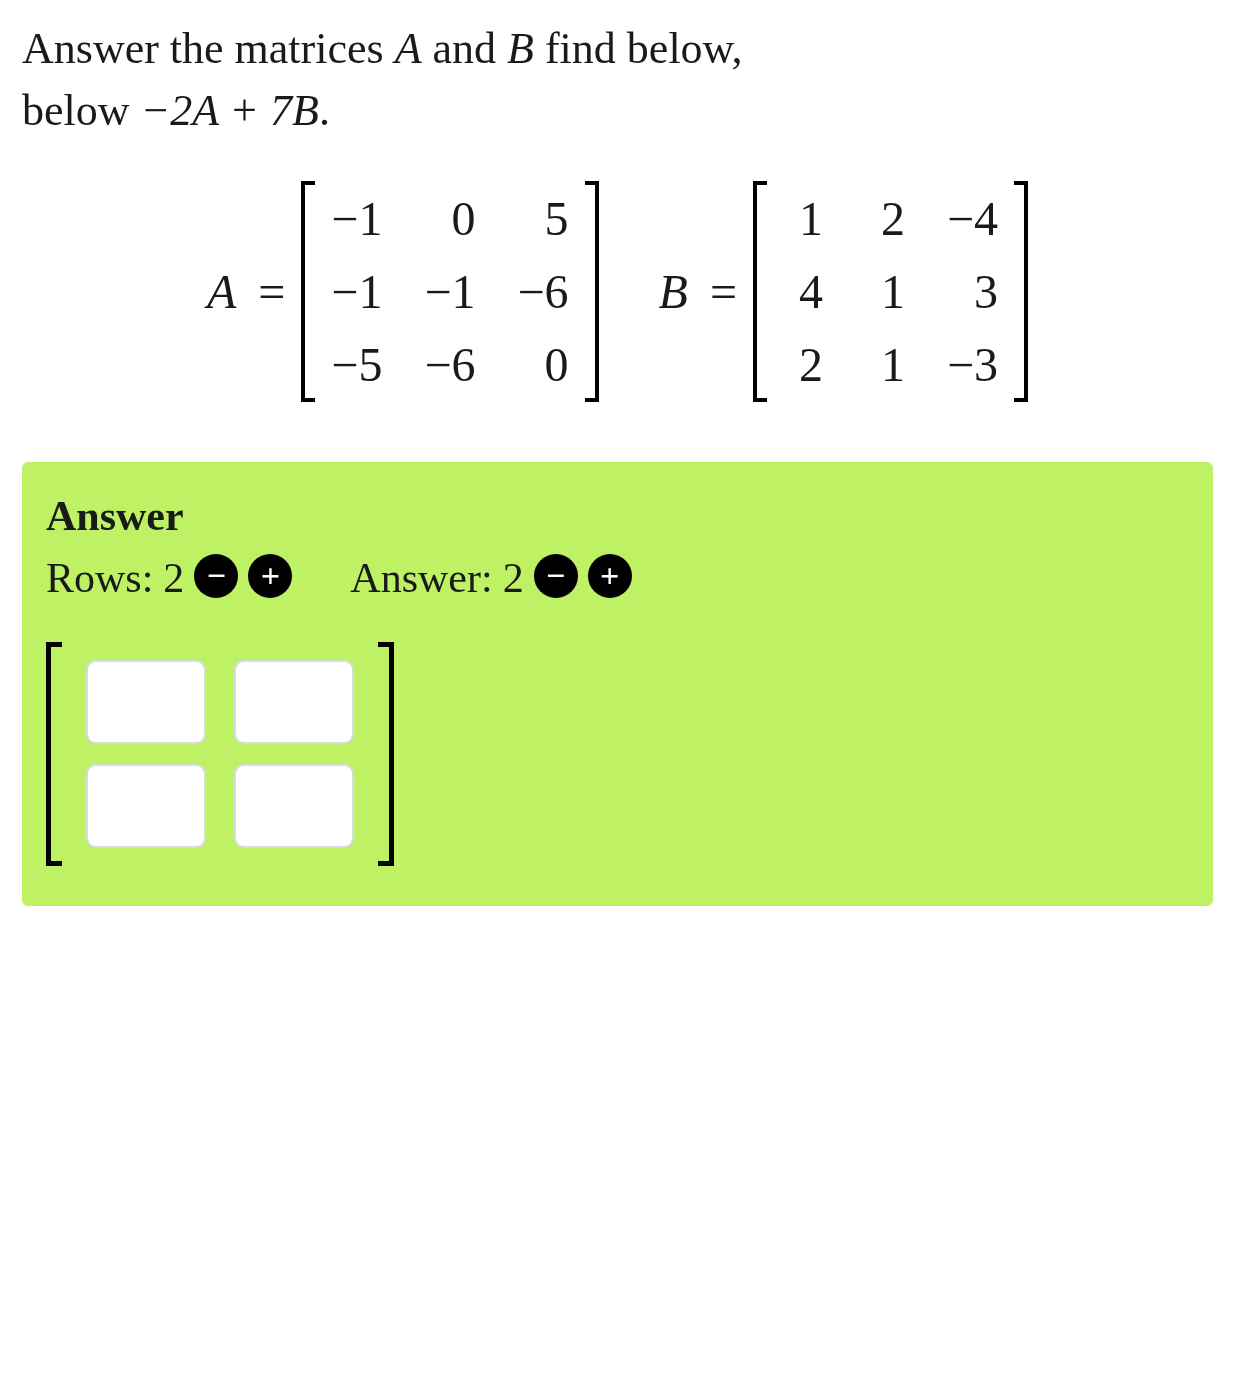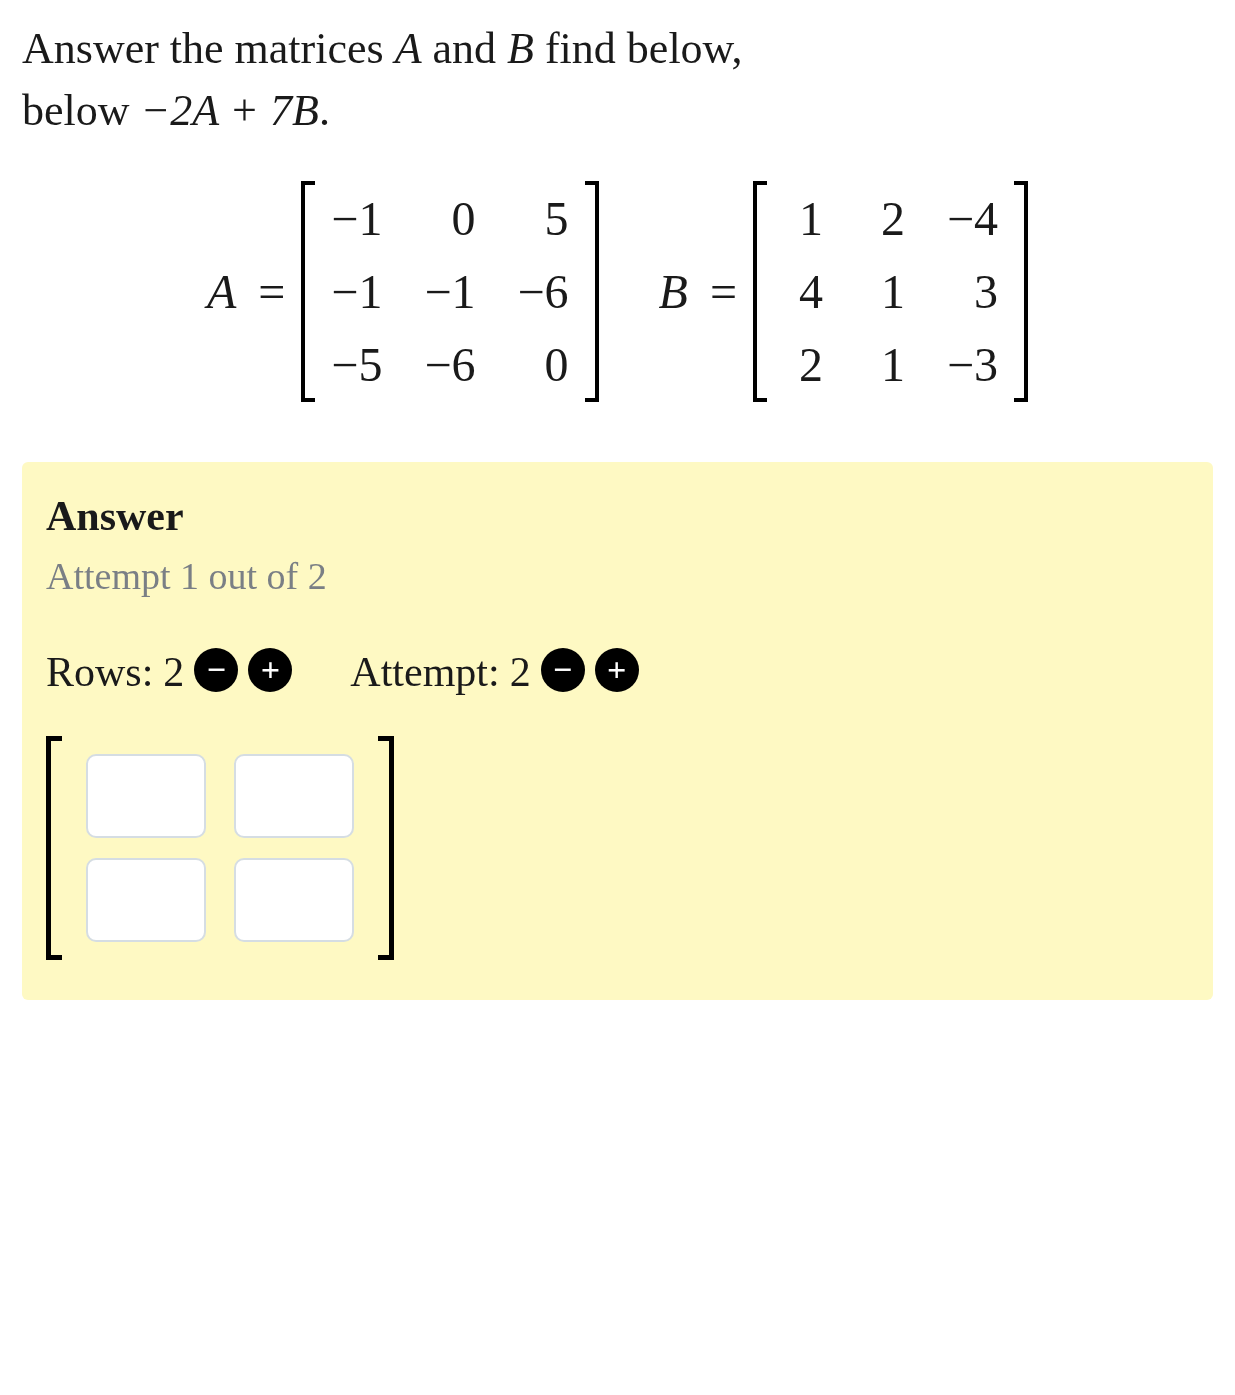--- a/index.html
+++ b/index.html
@@ -37,21 +37,21 @@
     display: grid;
     grid-template-columns: repeat(3, auto);
     column-gap: 42px;
     row-gap: 18px;
     padding: 10px 16px;
     text-align: center;
     font-variant-numeric: lining-nums;
   }
   .mat-grid span { min-width: 40px; display: inline-block; text-align: right; }
   .answer-panel {
-    background: #fef9c3;
+    background: #bef264;
     border-radius: 6px;
     padding: 30px 24px 40px 24px;
   }
   .answer-heading { font-weight: bold; font-size: 42px; margin-bottom: 14px; }
   .attempt { color: #7a7f85; font-size: 38px; margin-bottom: 50px; }
   .dim-row {
     display: flex;
     align-items: center;
     gap: 18px;
     font-size: 42px;
@@ -132,35 +132,34 @@
         <span>1</span>
         <span>−3</span>
       </div>
       <div class="bracket right"></div>
     </div>
   </div>
 </div>
 
 <div class="answer-panel">
   <div class="answer-heading">Answer</div>
-  <div class="attempt">Attempt 1 out of 2</div>
 
   <div class="dim-row">
     <div class="dim-group">
       <span>Rows: </span>
       <span>2</span>
       <div class="circ-btn">
         <span>−</span>
       </div>
       <div class="circ-btn">
         <span>+</span>
       </div>
     </div>
     <div class="dim-group">
-      <span>Attempt: </span>
+      <span>Answer: </span>
       <span>2</span>
       <div class="circ-btn">
         <span>−</span>
       </div>
       <div class="circ-btn">
         <span>+</span>
       </div>
     </div>
   </div>
 

